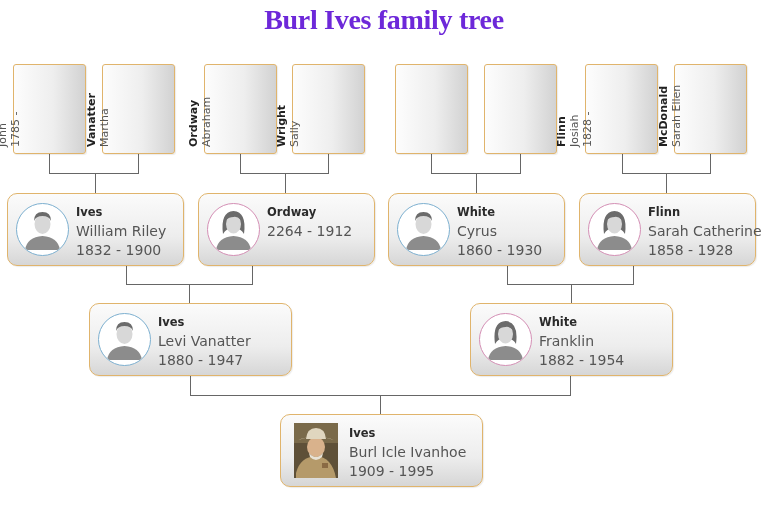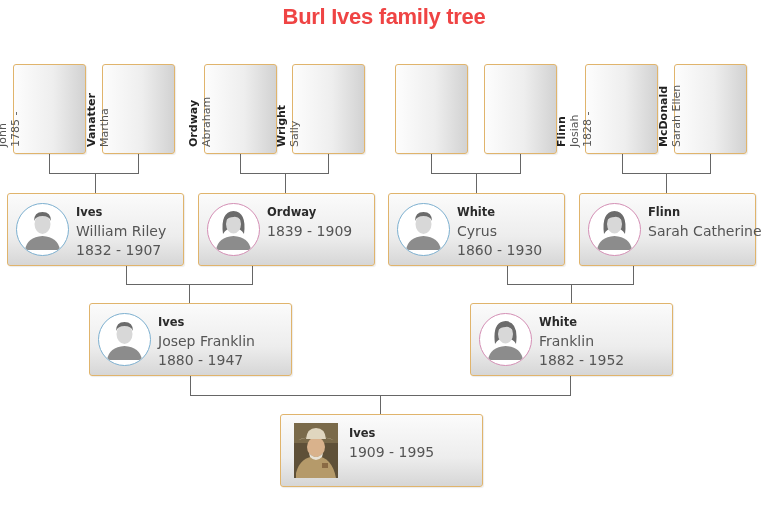--- a/index.html
+++ b/index.html
@@ -1,24 +1,24 @@
 <!DOCTYPE html>
 <html><head>
 <meta charset="utf-8">
 <style>
   html, body { margin:0; padding:0; background:#ffffff; }
   body { width:768px; height:506px; position:relative; overflow:hidden; font-family:"DejaVu Sans", sans-serif; }
-  .title { position:absolute; left:0; top:4px; width:768px; text-align:center; font-family:Liberation Sans, sans-serif; font-weight:bold; font-size:22px; color:#ef4444; letter-spacing:-0.3px; }
+  .title { position:absolute; left:0; top:4px; width:768px; text-align:center; font-family:Liberation Serif, serif; font-weight:bold; font-size:28px; color:#6d28d9; letter-spacing:-0.3px; }
   .vbox { position:absolute; width:71px; height:88px; border:1px solid #e0b46c; border-radius:3px;
           background:linear-gradient(90deg,#fdfdfd 0%,#eeeeee 55%,#d2d2d2 100%); box-shadow:1px 1px 1px rgba(0,0,0,0.08); }
   .vtext { position:absolute; left:8px; bottom:6px; transform-origin:left bottom; transform:rotate(-90deg) translateX(0);
            white-space:nowrap; width:80px; }
   .vtext span { display:block; font-size:11px; line-height:13px; color:#555; }
   .vtext span.sur { font-weight:bold; color:#222; font-size:11px; }
-  .hbox { position:absolute; height:71px; border:1px solid #e0b46c; border-radius:3px;
+  .hbox { position:absolute; height:71px; border:1px solid #e0b46c; border-radius:10px;
           background:linear-gradient(180deg,#fbfbfb 0%,#ededed 60%,#d6d6d6 100%); box-shadow:1px 1px 1px rgba(0,0,0,0.08); }
   .avatar { position:absolute; left:8px; top:9px; width:51px; height:51px; border-radius:50%; background:#fff; overflow:hidden; }
   .avatar.m { border:1.5px solid #7db0d0; }
   .avatar.f { border:1.5px solid #d48fb5; }
   .photo { position:absolute; left:13px; top:8px; width:44px; height:55px; overflow:hidden; background:#6b5a3c; }
   .info { position:absolute; left:68px; top:9px; }
   .info .sur { font-size:11.5px; font-weight:bold; color:#2b2b2b; line-height:19px; }
   .info .given, .info .dates { font-size:14px; color:#555; line-height:19px; white-space:nowrap; }
   .line { position:absolute; background:#666; }
 </style>
@@ -122,35 +122,35 @@
   <div class="avatar m">
     <svg width="51" height="51" viewBox="0 0 51 51">
         <ellipse cx="25.5" cy="20" rx="8" ry="10" fill="#d8d8d8"></ellipse>
         <path d="M17 17 Q17 8 25.5 8 Q34 8 34 17 Q32 12 25.5 12 Q19 12 17 17Z" fill="#6b6b6b"></path>
         <path d="M8 46 Q10 33 25.5 32 Q41 33 43 46Z" fill="#8c8c8c"></path>
       </svg>
   </div>
   <div class="info">
     <div class="sur">Ives</div>
     <div class="given">William Riley</div>
-    <div class="dates">1832 - 1907</div>
+    <div class="dates">1832 - 1900</div>
   </div>
 </div>
 <div class="hbox" style="left:198px;top:193px;width:175px;">
   <div class="avatar f">
     <svg width="51" height="51" viewBox="0 0 51 51">
         <path d="M15 30 Q12 8 25.5 7 Q39 8 36 30 Q33 24 25.5 24 Q18 24 15 30Z" fill="#6b6b6b"></path>
         <ellipse cx="25.5" cy="20" rx="7.5" ry="9.5" fill="#d8d8d8"></ellipse>
         <path d="M18 16 Q20 9 25.5 9 Q31 9 33 16 Q29 12 25.5 13 Q21 13 18 16Z" fill="#6b6b6b"></path>
         <path d="M8 46 Q10 33 25.5 32 Q41 33 43 46Z" fill="#8c8c8c"></path>
       </svg>
   </div>
   <div class="info">
     <div class="sur">Ordway</div>
-    <div class="dates">1839 - 1909</div>
+    <div class="dates">2264 - 1912</div>
   </div>
 </div>
 <div class="hbox" style="left:388px;top:193px;width:175px;">
   <div class="avatar m">
     <svg width="51" height="51" viewBox="0 0 51 51">
         <ellipse cx="25.5" cy="20" rx="8" ry="10" fill="#d8d8d8"></ellipse>
         <path d="M17 17 Q17 8 25.5 8 Q34 8 34 17 Q32 12 25.5 12 Q19 12 17 17Z" fill="#6b6b6b"></path>
         <path d="M8 46 Q10 33 25.5 32 Q41 33 43 46Z" fill="#8c8c8c"></path>
       </svg>
   </div>
@@ -165,63 +165,65 @@
     <svg width="51" height="51" viewBox="0 0 51 51">
         <path d="M15 30 Q12 8 25.5 7 Q39 8 36 30 Q33 24 25.5 24 Q18 24 15 30Z" fill="#6b6b6b"></path>
         <ellipse cx="25.5" cy="20" rx="7.5" ry="9.5" fill="#d8d8d8"></ellipse>
         <path d="M18 16 Q20 9 25.5 9 Q31 9 33 16 Q29 12 25.5 13 Q21 13 18 16Z" fill="#6b6b6b"></path>
         <path d="M8 46 Q10 33 25.5 32 Q41 33 43 46Z" fill="#8c8c8c"></path>
       </svg>
   </div>
   <div class="info">
     <div class="sur">Flinn</div>
     <div class="given">Sarah Catherine</div>
+    <div class="dates">1858 - 1928</div>
   </div>
 </div>
 
 <div class="hbox" style="left:89px;top:303px;width:201px;">
   <div class="avatar m">
     <svg width="51" height="51" viewBox="0 0 51 51">
         <ellipse cx="25.5" cy="20" rx="8" ry="10" fill="#d8d8d8"></ellipse>
         <path d="M17 17 Q17 8 25.5 8 Q34 8 34 17 Q32 12 25.5 12 Q19 12 17 17Z" fill="#6b6b6b"></path>
         <path d="M8 46 Q10 33 25.5 32 Q41 33 43 46Z" fill="#8c8c8c"></path>
       </svg>
   </div>
   <div class="info">
     <div class="sur">Ives</div>
-    <div class="given">Josep Franklin</div>
+    <div class="given">Levi Vanatter</div>
     <div class="dates">1880 - 1947</div>
   </div>
 </div>
 <div class="hbox" style="left:470px;top:303px;width:201px;">
   <div class="avatar f">
     <svg width="51" height="51" viewBox="0 0 51 51">
         <path d="M15 30 Q12 8 25.5 7 Q39 8 36 30 Q33 24 25.5 24 Q18 24 15 30Z" fill="#6b6b6b"></path>
         <ellipse cx="25.5" cy="20" rx="7.5" ry="9.5" fill="#d8d8d8"></ellipse>
         <path d="M18 16 Q20 9 25.5 9 Q31 9 33 16 Q29 12 25.5 13 Q21 13 18 16Z" fill="#6b6b6b"></path>
         <path d="M8 46 Q10 33 25.5 32 Q41 33 43 46Z" fill="#8c8c8c"></path>
       </svg>
   </div>
   <div class="info">
     <div class="sur">White</div>
     <div class="given">Franklin</div>
-    <div class="dates">1882 - 1952</div>
+    <div class="dates">1882 - 1954</div>
   </div>
 </div>
 
 <div class="hbox" style="left:280px;top:414px;width:201px;">
   <div class="photo">
     <svg width="44" height="55" viewBox="0 0 44 55">
       <rect width="44" height="55" fill="#5e5038"></rect>
       <rect y="0" width="44" height="20" fill="#7a6a4a"></rect>
       <path d="M2 50 Q6 34 22 33 Q38 34 42 55 L2 55Z" fill="#b59a6a"></path>
       <ellipse cx="22" cy="24" rx="9" ry="10" fill="#d9b28c"></ellipse>
       <path d="M15 30 Q22 38 29 30 L28 34 Q22 40 16 34Z" fill="#e8e2d6"></path>
       <path d="M4 17 Q22 10 40 17 Q34 14 22 14 Q10 14 4 17Z" fill="#d8cdb4"></path>
       <path d="M12 16 Q13 5 22 5 Q31 5 32 16Z" fill="#e0d6bf"></path>
       <rect x="28" y="40" width="6" height="5" fill="#8a6a44"></rect>
     </svg>
   </div>
   <div class="info">
     <div class="sur">Ives</div>
+    <div class="given">Burl Icle Ivanhoe</div>
     <div class="dates">1909 - 1995</div>
   </div>
 </div>
 
 </body></html>

